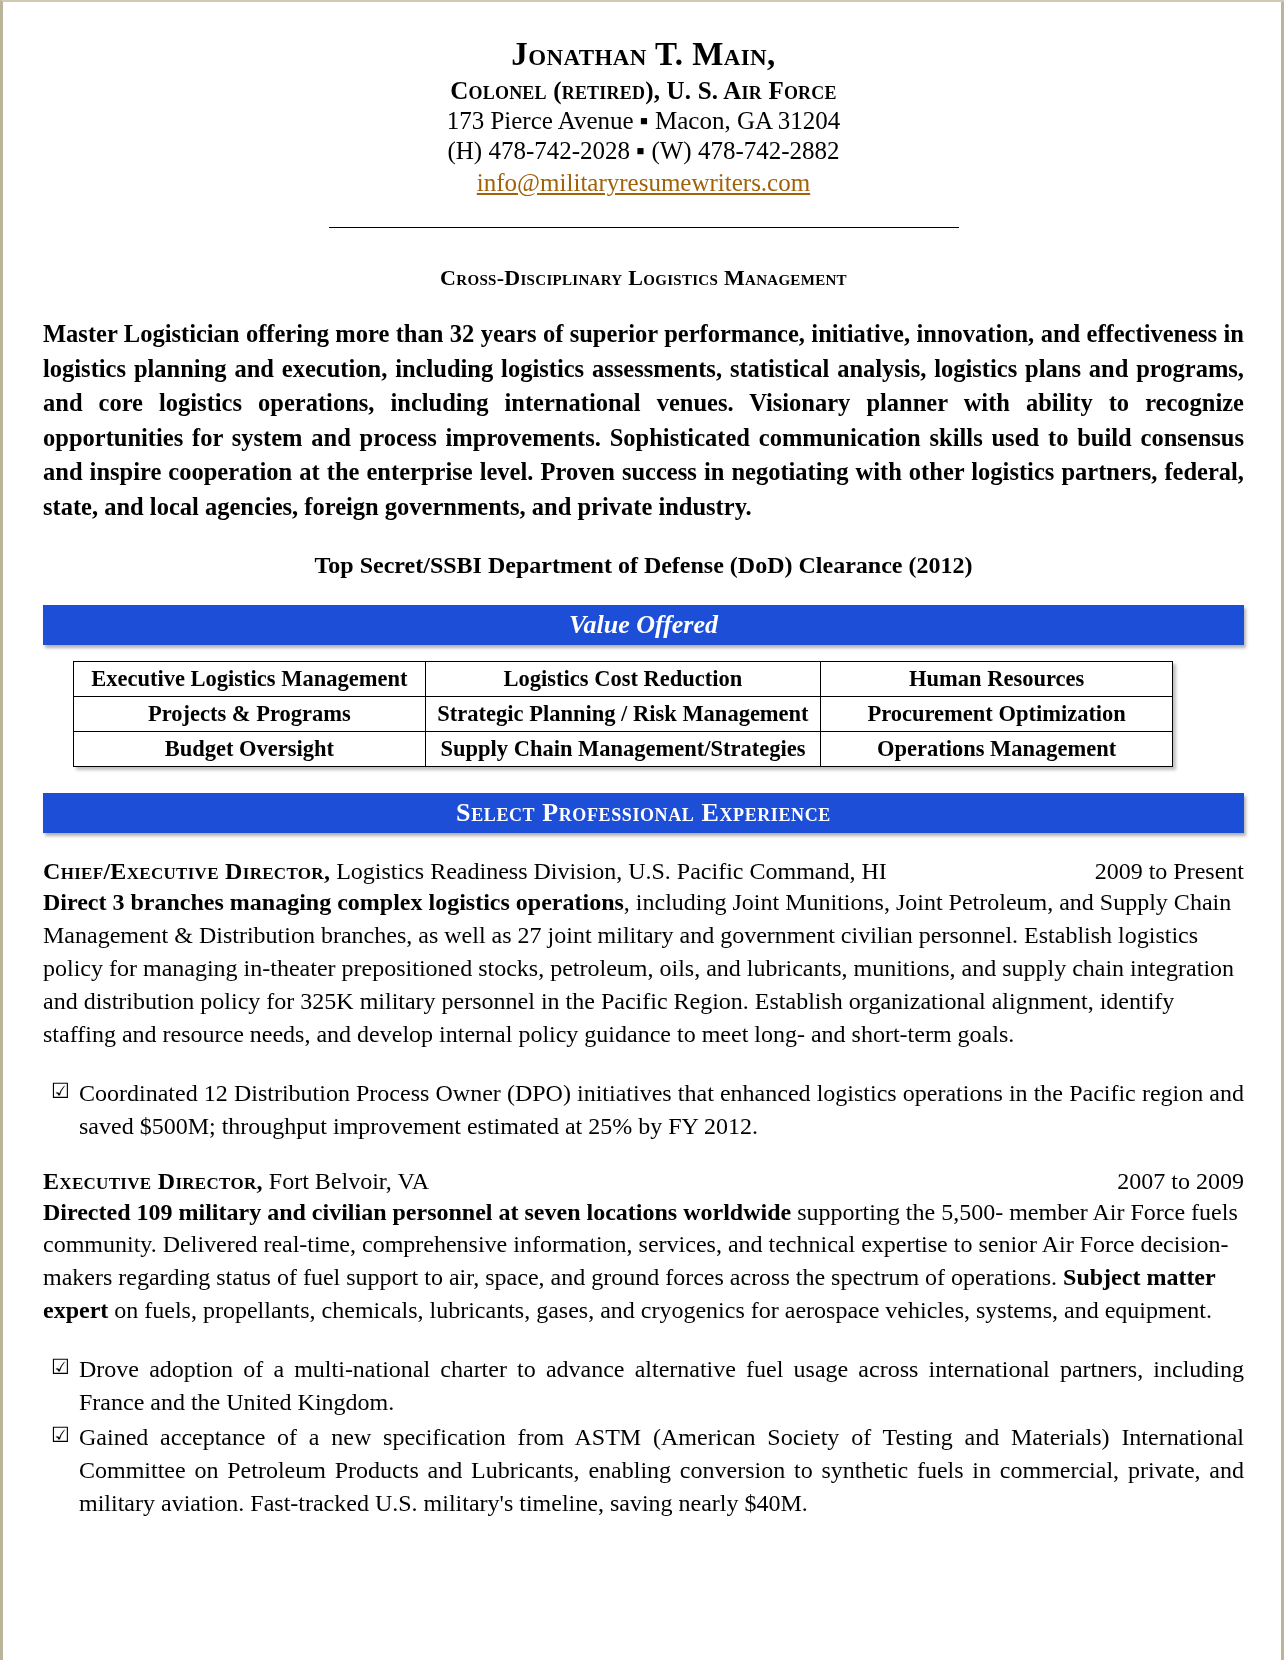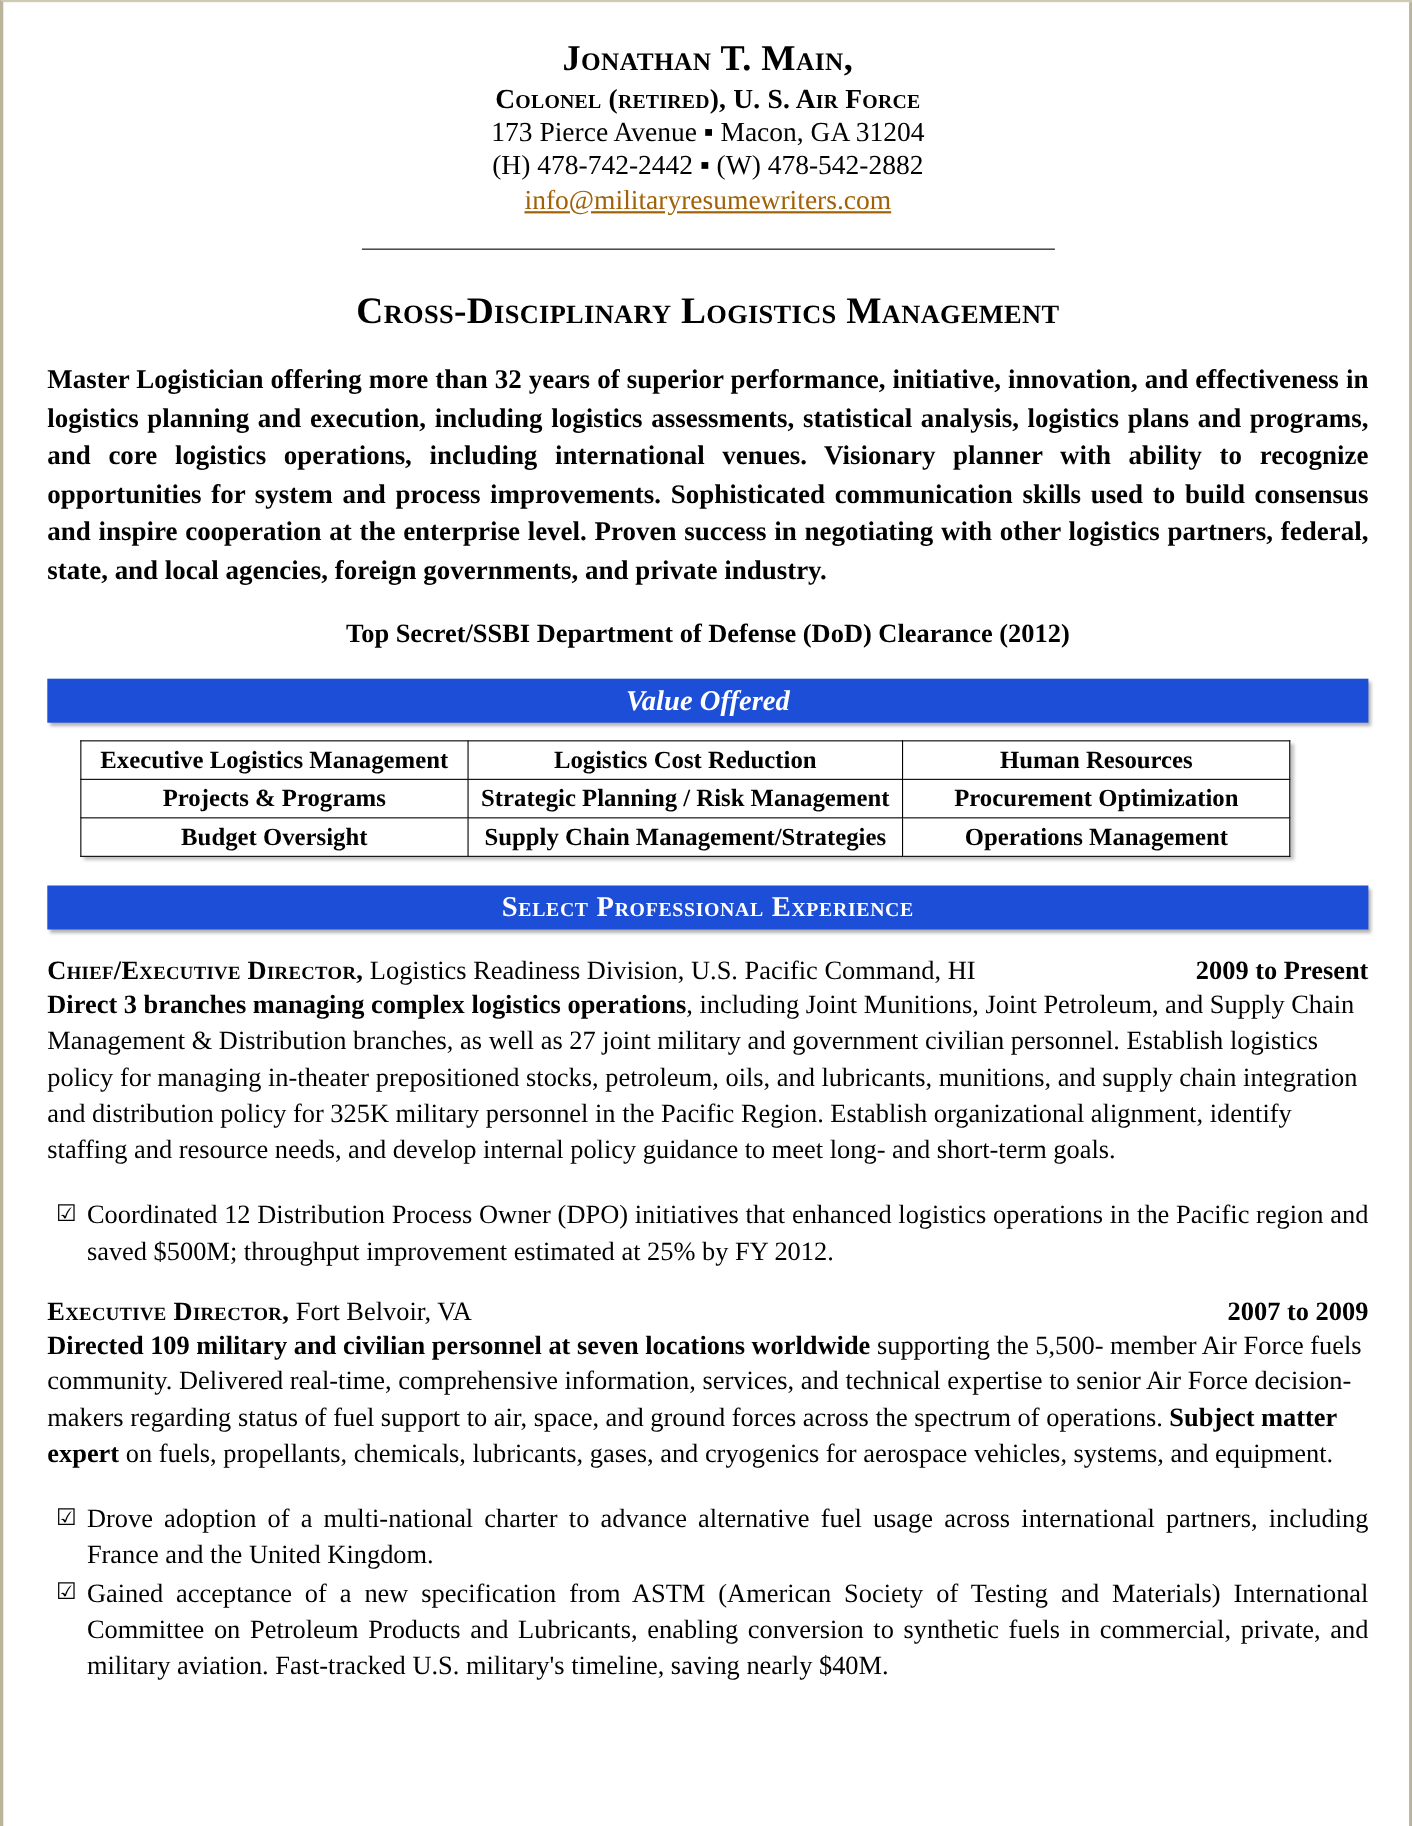--- a/index.html
+++ b/index.html
@@ -74,21 +74,21 @@
   .rule {
     display: inline-block;
     width: 630px;
     height: 0;
     border-top: 1px solid #000;
   }
 
   
   .headline {
     text-align: center;
-    font-size: 34px;
+    font-size: 22px;
     font-weight: bold;
     font-variant: small-caps;
     letter-spacing: 0.3px;
     margin-top: 33px;
   }
 
   
   .summary {
     margin-top: 26px;
     font-size: 24.5px;
@@ -177,21 +177,21 @@
     font-weight: bold;
     font-variant: small-caps;
     letter-spacing: 0.3px;
   }
   .job-org {
     font-weight: normal;
     font-variant: normal;
   }
   .job-dates {
     font-size: 24px;
-    font-weight: bold;
+    font-weight: normal;
     white-space: nowrap;
     padding-left: 18px;
   }
   .job-body {
     font-size: 24px;
     line-height: 1.37;
     text-align: left;
     margin-top: 1px;
   }
   .job-body b { font-weight: bold; font-family: Liberation Serif, serif; }
@@ -221,21 +221,21 @@
 </head>
 <body>
 
 <div class="page">
   <div class="inner">
 
     <div class="hdr">
       <div class="hdr-name">Jonathan T. Main,</div>
       <div class="hdr-rank">Colonel (retired), U. S. Air Force</div>
       <div class="hdr-line">173 Pierce Avenue ▪ Macon, GA 31204</div>
-      <div class="hdr-line">(H) 478-742-2442 ▪ (W) 478-542-2882</div>
+      <div class="hdr-line">(H) 478-742-2028 ▪ (W) 478-742-2882</div>
       <div><a class="hdr-email" href="#">info@militaryresumewriters.com</a></div>
     </div>
 
     <div class="rule-wrap">
       <span class="rule"></span>
     </div>
 
     <div class="headline">Cross-Disciplinary Logistics Management</div>
 
     <div class="summary">Master Logistician offering more than 32 years of superior performance, initiative, innovation, and effectiveness in logistics planning and execution, including logistics assessments, statistical analysis, logistics plans and programs, and core logistics operations, including international venues. Visionary planner with ability to recognize opportunities for system and process improvements. Sophisticated communication skills used to build consensus and inspire cooperation at the enterprise level. Proven success in negotiating with other logistics partners, federal, state, and local agencies, foreign governments, and private industry.</div>

